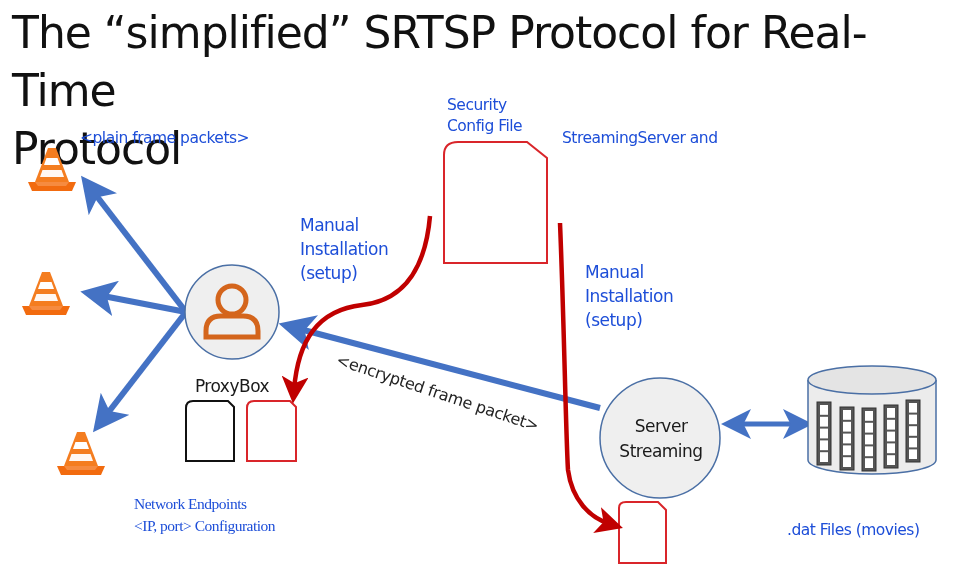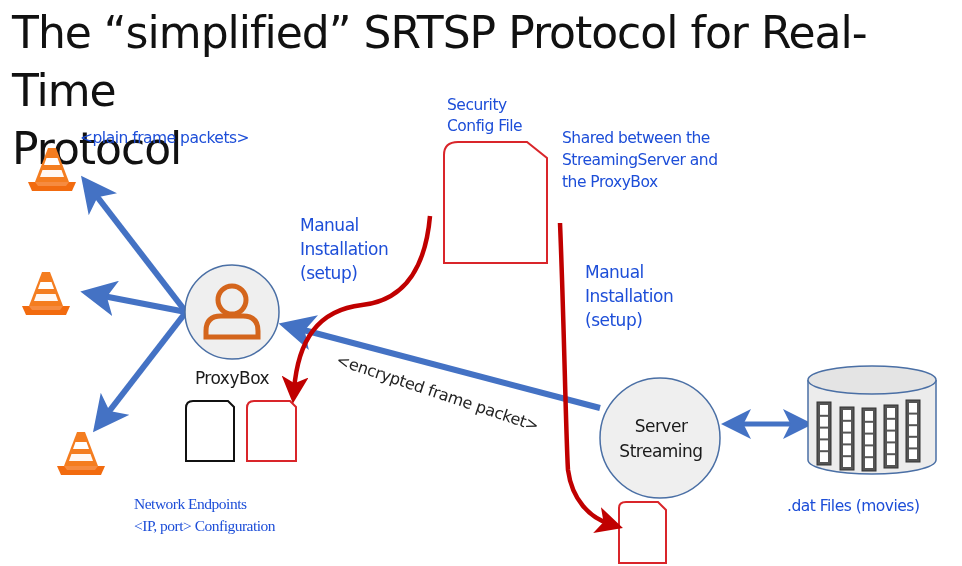--- a/index.html
+++ b/index.html
@@ -135,44 +135,42 @@
 </svg>
 
 <div class="lbl lbl-small" style="left:80px;top:128px;">&lt;plain frame packets&gt;</div>
 
 <div class="lbl lbl-small" style="left:447px;top:95px;line-height:21px;">
   <div>Security</div>
   <div>Config File</div>
 </div>
 
 <div class="lbl lbl-small" style="left:562px;top:127px;line-height:22px;">
-  <div>Shared between the</div>
   <div>StreamingServer and</div>
-  <div>the ProxyBox</div>
 </div>
 
 <div class="lbl" style="left:300px;top:213px;line-height:24px;">
   <div>Manual</div>
   <div>Installation</div>
   <div>(setup)</div>
 </div>
 
 <div class="lbl" style="left:585px;top:260px;line-height:24px;">
   <div>Manual</div>
   <div>Installation</div>
   <div>(setup)</div>
 </div>
 
 <div class="rot-label">&lt;encrypted frame packet&gt;</div>
 
-<div class="node-label" style="left:182px;top:366px;width:100px;">ProxyBox</div>
+<div class="node-label" style="left:182px;top:374px;width:100px;">ProxyBox</div>
 
 <div class="node-label" style="left:605px;top:414px;width:112px;line-height:25px;">
   <div>Server</div>
   <div>Streaming</div>
 </div>
 
 <div class="lbl lbl-small" style="left:134px;top:493px;line-height:22px;font-family:Liberation Serif, serif;">
   <div>Network Endpoints</div>
   <div>&lt;IP, port&gt; Configuration</div>
 </div>
 
-<div class="lbl lbl-small" style="left:787px;top:496px;">.dat Files (movies)</div>
+<div class="lbl lbl-small" style="left:787px;top:520px;">.dat Files (movies)</div>
 
 </body></html>

